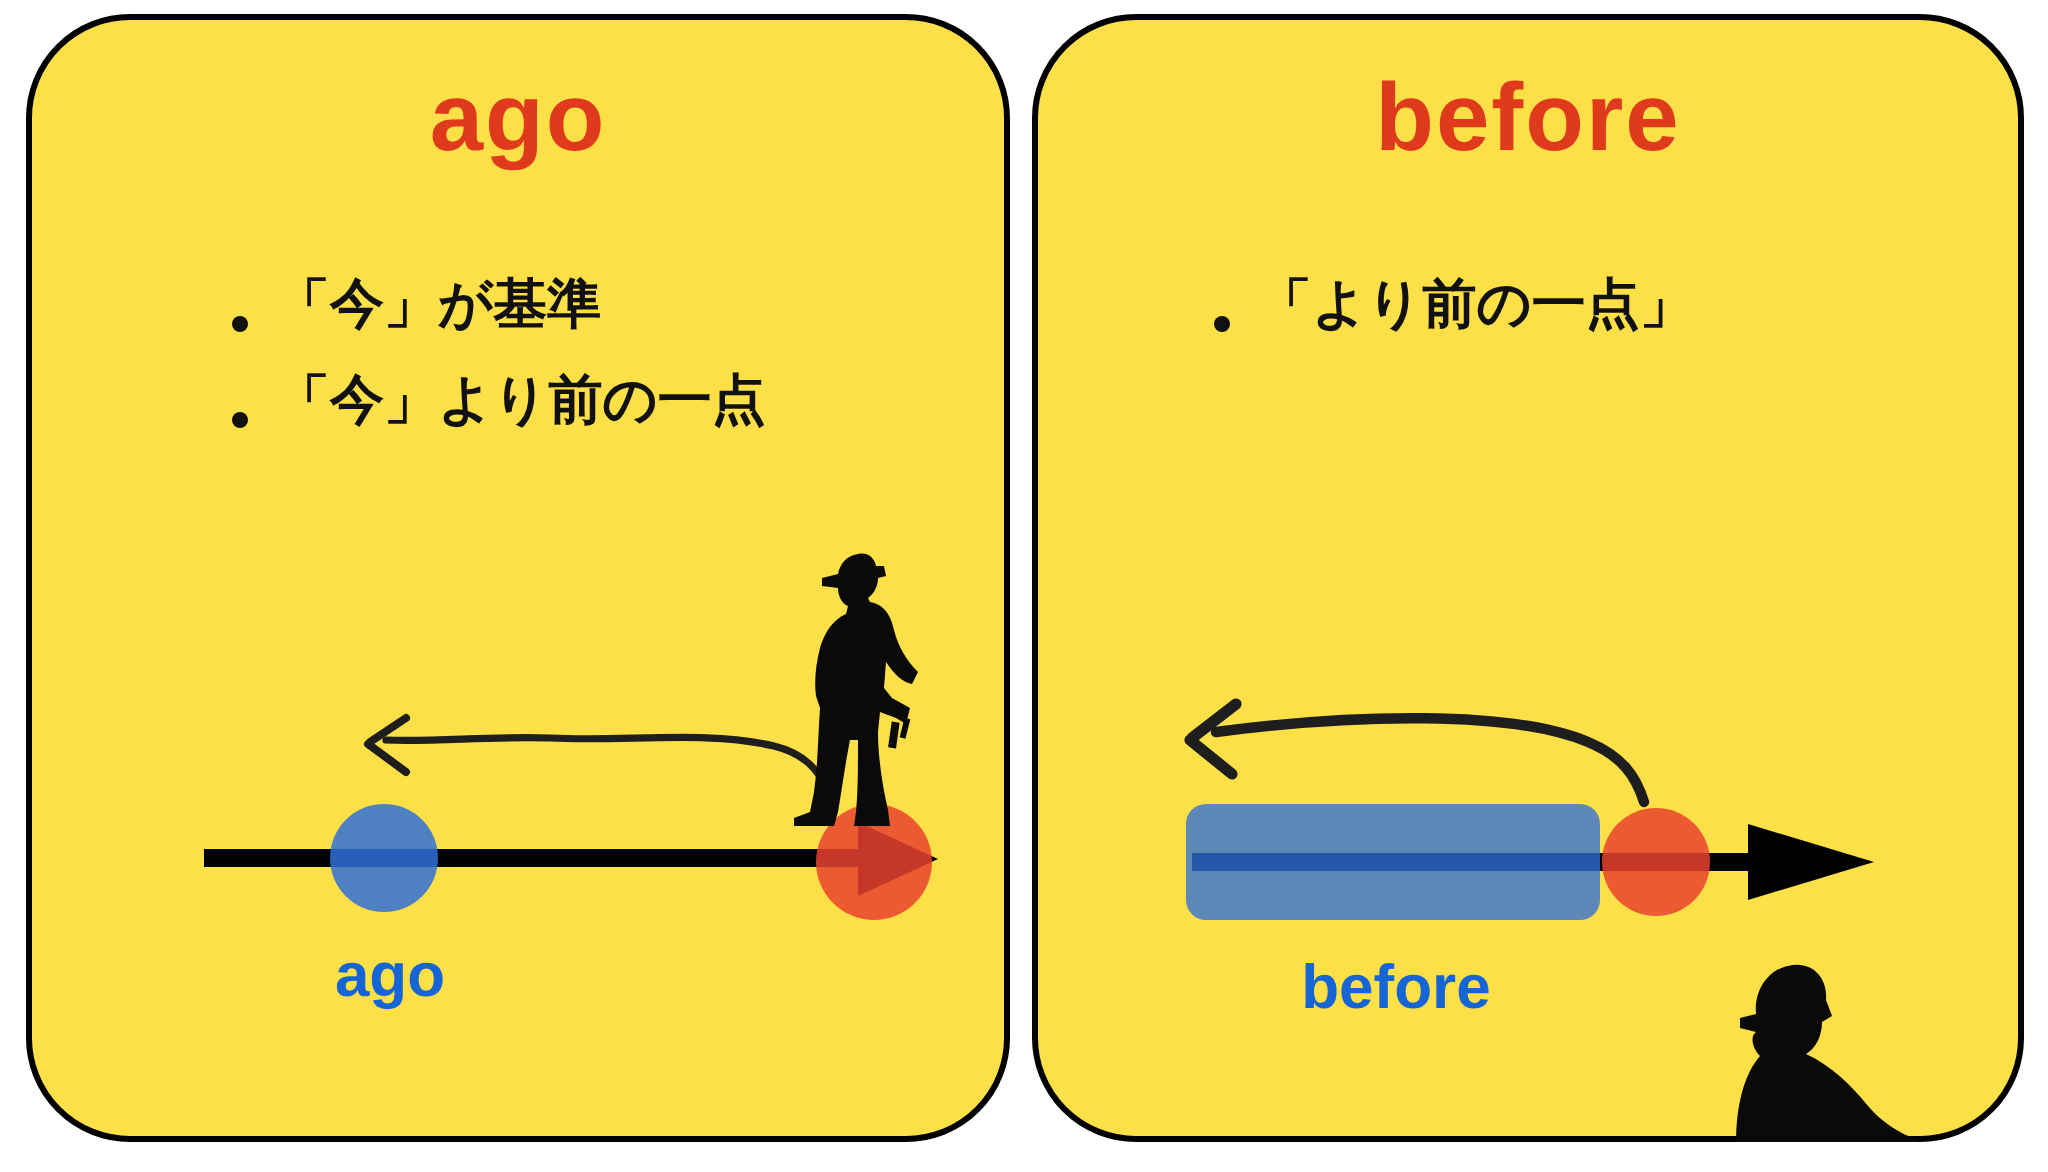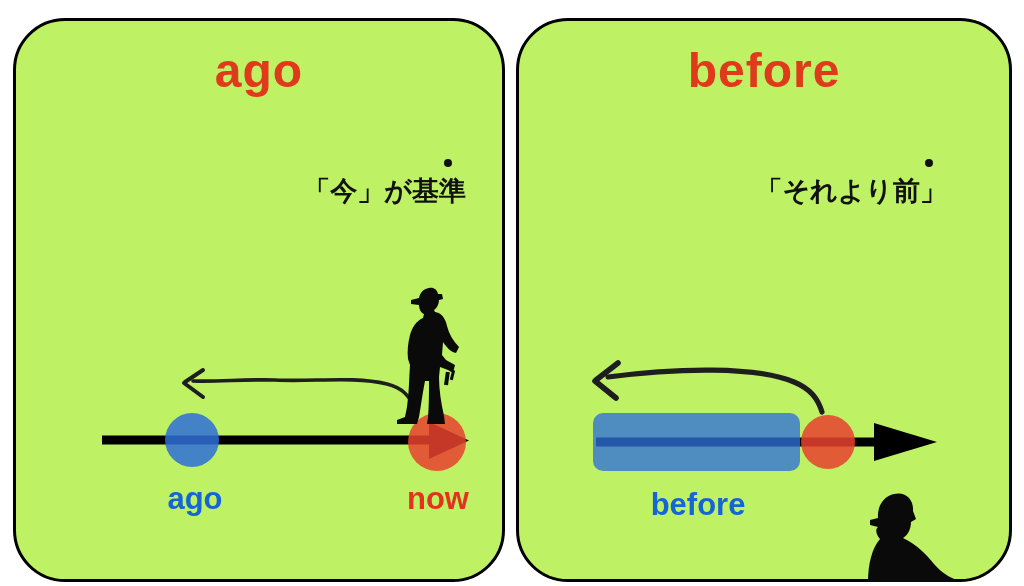--- a/index.html
+++ b/index.html
@@ -2,37 +2,37 @@
 <html><head>
 <meta charset="utf-8">
 <style>
   html,body{margin:0;padding:0;}
   body{
     width:1024px;height:586px;position:relative;background:#ffffff;
     font-family:"Liberation Sans","DejaVu Sans",sans-serif;
     overflow:hidden;
   }
   .panel{
-    position:absolute;top:18px;height:558px;background:#bef264;
+    position:absolute;top:7px;height:558px;background:#fde047;
     border:3px solid #000;border-radius:52px;
   }
   #left-panel{left:13px;width:486px;}
   #right-panel{left:516px;width:490px;text-decoration:underline;}
   .panel-title{
     position:absolute;top:22px;left:0;width:100%;
     text-align:center;font-size:48px;font-weight:bold;
     color:#e03a1d;letter-spacing:1px;
   }
   .bullets{
     position:absolute;list-style:none;margin:0;padding:0;
     font-size:27px;font-weight:bold;color:#111;
   }
   #left-panel .bullets{left:100px;top:118px;width:350px;}
   #right-panel .bullets{left:88px;top:118px;width:340px;}
-  .bullets li{display:flex;align-items:flex-end;line-height:48px;flex-direction:column;}
+  .bullets li{display:flex;align-items:center;line-height:48px;}
   .bullets .dot{
     flex:0 0 8px;width:8px;height:8px;border-radius:50%;
     background:#111;margin:20px 14px 0 0;
   }
   .diagram{position:absolute;left:-3px;top:-3px;pointer-events:none;}
   .timeline-label{
     position:absolute;font-size:31px;font-weight:bold;text-align:center;
   }
   .label-blue{color:#1565d6;}
   .label-red{color:#e03420;}
@@ -43,20 +43,24 @@
 </head>
 <body>
 
 <div class="panel" id="left-panel">
   <div class="panel-title">ago</div>
 
   <ul class="bullets">
     <li>
       <span class="dot"></span>
       <span>「今」が基準</span>
+    </li>
+    <li>
+      <span class="dot"></span>
+      <span>「今」より前の一点</span>
     </li>
   </ul>
 
   <svg class="diagram" width="492" height="564" viewBox="0 0 492 564">
 
     <g>
       <rect x="89" y="417.5" width="332" height="9" fill="#000"></rect>
       <polygon points="416,404 416,441 456,422.5" fill="#000"></polygon>
     </g>
 
@@ -82,30 +86,29 @@
         L47,55 C51,61 55,65 60,66 L63,60
         C57,54 53,47 51,39 C49,30 45,26 39,25 L38,23
         C41,21 43,17 43,13 L47,12 L46,7 L42,7
         C41,2 37,0 33,1 Z"></path>
       <rect x="49" y="85" width="4" height="13" fill="#0a0a0a" transform="rotate(8 51 91)"></rect>
       <rect x="55" y="83" width="3" height="10" fill="#0a0a0a" transform="rotate(14 56 88)"></rect>
     </g>
   </svg>
 
   <div class="timeline-label label-blue" id="ago-label">ago</div>
-  <div class="timeline-label label-red" id="now-label">now</div>
 </div>
 
 <div class="panel" id="right-panel">
   <div class="panel-title">before</div>
 
   <ul class="bullets">
     <li>
       <span class="dot"></span>
-      <span>「それより前」</span>
+      <span>「より前の一点」</span>
     </li>
   </ul>
 
   <svg class="diagram" width="496" height="564" viewBox="0 0 496 564">
 
     <g>
       <rect x="80" y="419.5" width="282" height="9" fill="#000"></rect>
       <polygon points="358,405 358,443 421,424" fill="#000"></polygon>
     </g>
 

